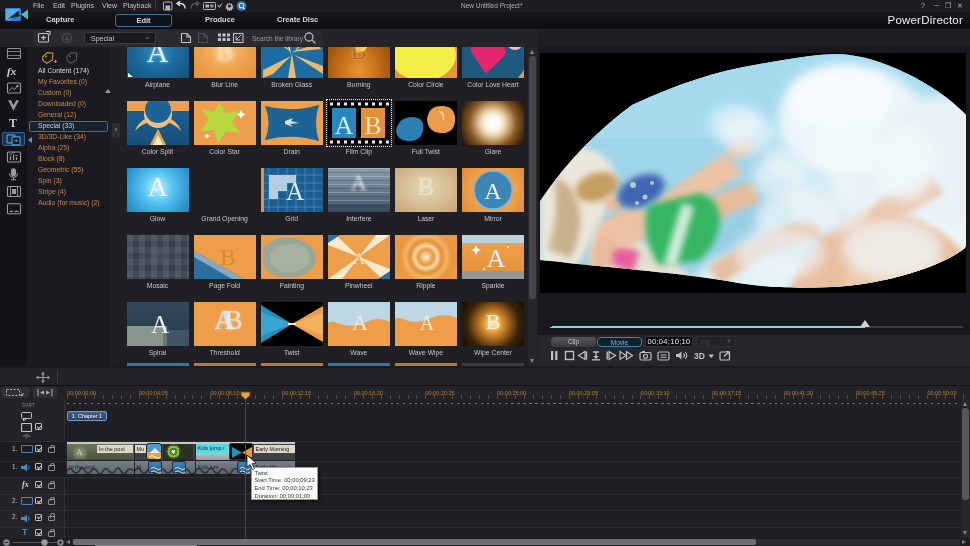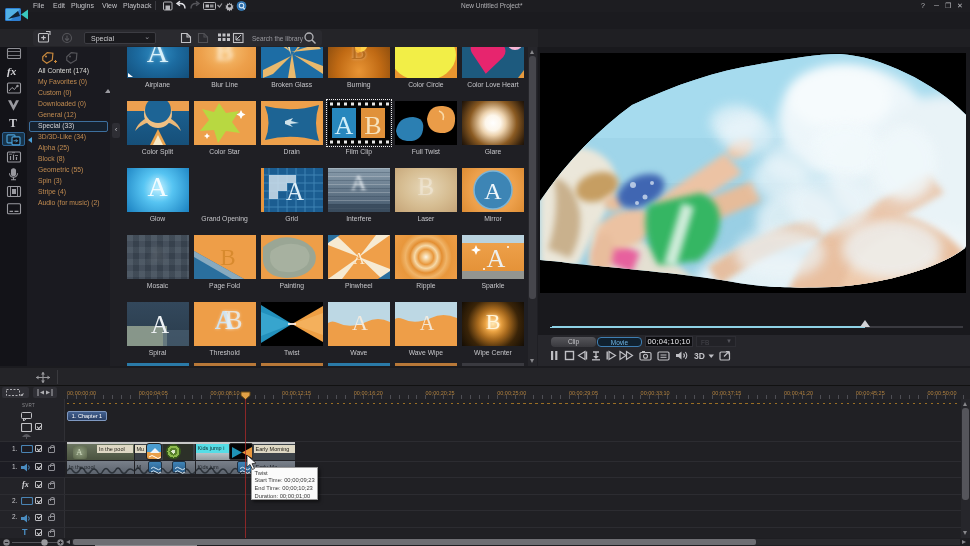--- a/index.html
+++ b/index.html
@@ -69,20 +69,27 @@
 <circle cx="81.5" cy="5.6" r="2.3" fill="none" stroke="#cfe6f6" stroke-width="1.1"></circle>
 <path d="M83,7.5 L84.8,9.3" stroke="#cfe6f6" stroke-width="1.3"></path>
 </svg>
     <span class="menu" style="left:461px;font-size:6.5px;color:#b2b2b6;">New Untitled Project*</span>
     <span class="menu" style="left:921px;color:#b8b8bc;">?</span>
     <span class="menu" style="left:934px;color:#b8b8bc;">─</span>
     <span class="menu" style="left:945px;color:#b8b8bc;">❐</span>
     <span class="menu" style="left:957px;color:#b8b8bc;">✕</span>
   </div>
 
+  <div class="abs" id="tabbar">
+    <span class="tab" style="left:46px;">Capture</span>
+    <div class="tab" id="edittab">Edit</div>
+    <span class="tab" style="left:205px;">Produce</span>
+    <span class="tab" style="left:277px;">Create Disc</span>
+    <span id="pdlogo">PowerDirector</span>
+  </div>
 
   <svg class="abs" style="left:4px;top:7px;" width="26" height="15" viewBox="0 0 26 15">
     <rect x="1" y="1" width="16" height="13" rx="1.5" fill="#2e7fd2"></rect>
     <path d="M2 2 L16 2 L7 13 L2 13 Z" fill="#57b8e8" opacity=".85"></path>
     <path d="M4 12 L14 4 L16 9 Z" fill="#123"></path>
     <path d="M17 7.5 L24 2.5 L24 12.5 Z" fill="#39c8c0"></path>
   </svg>
 
   <div class="abs" id="toolbar">
     <div class="lib"></div>

